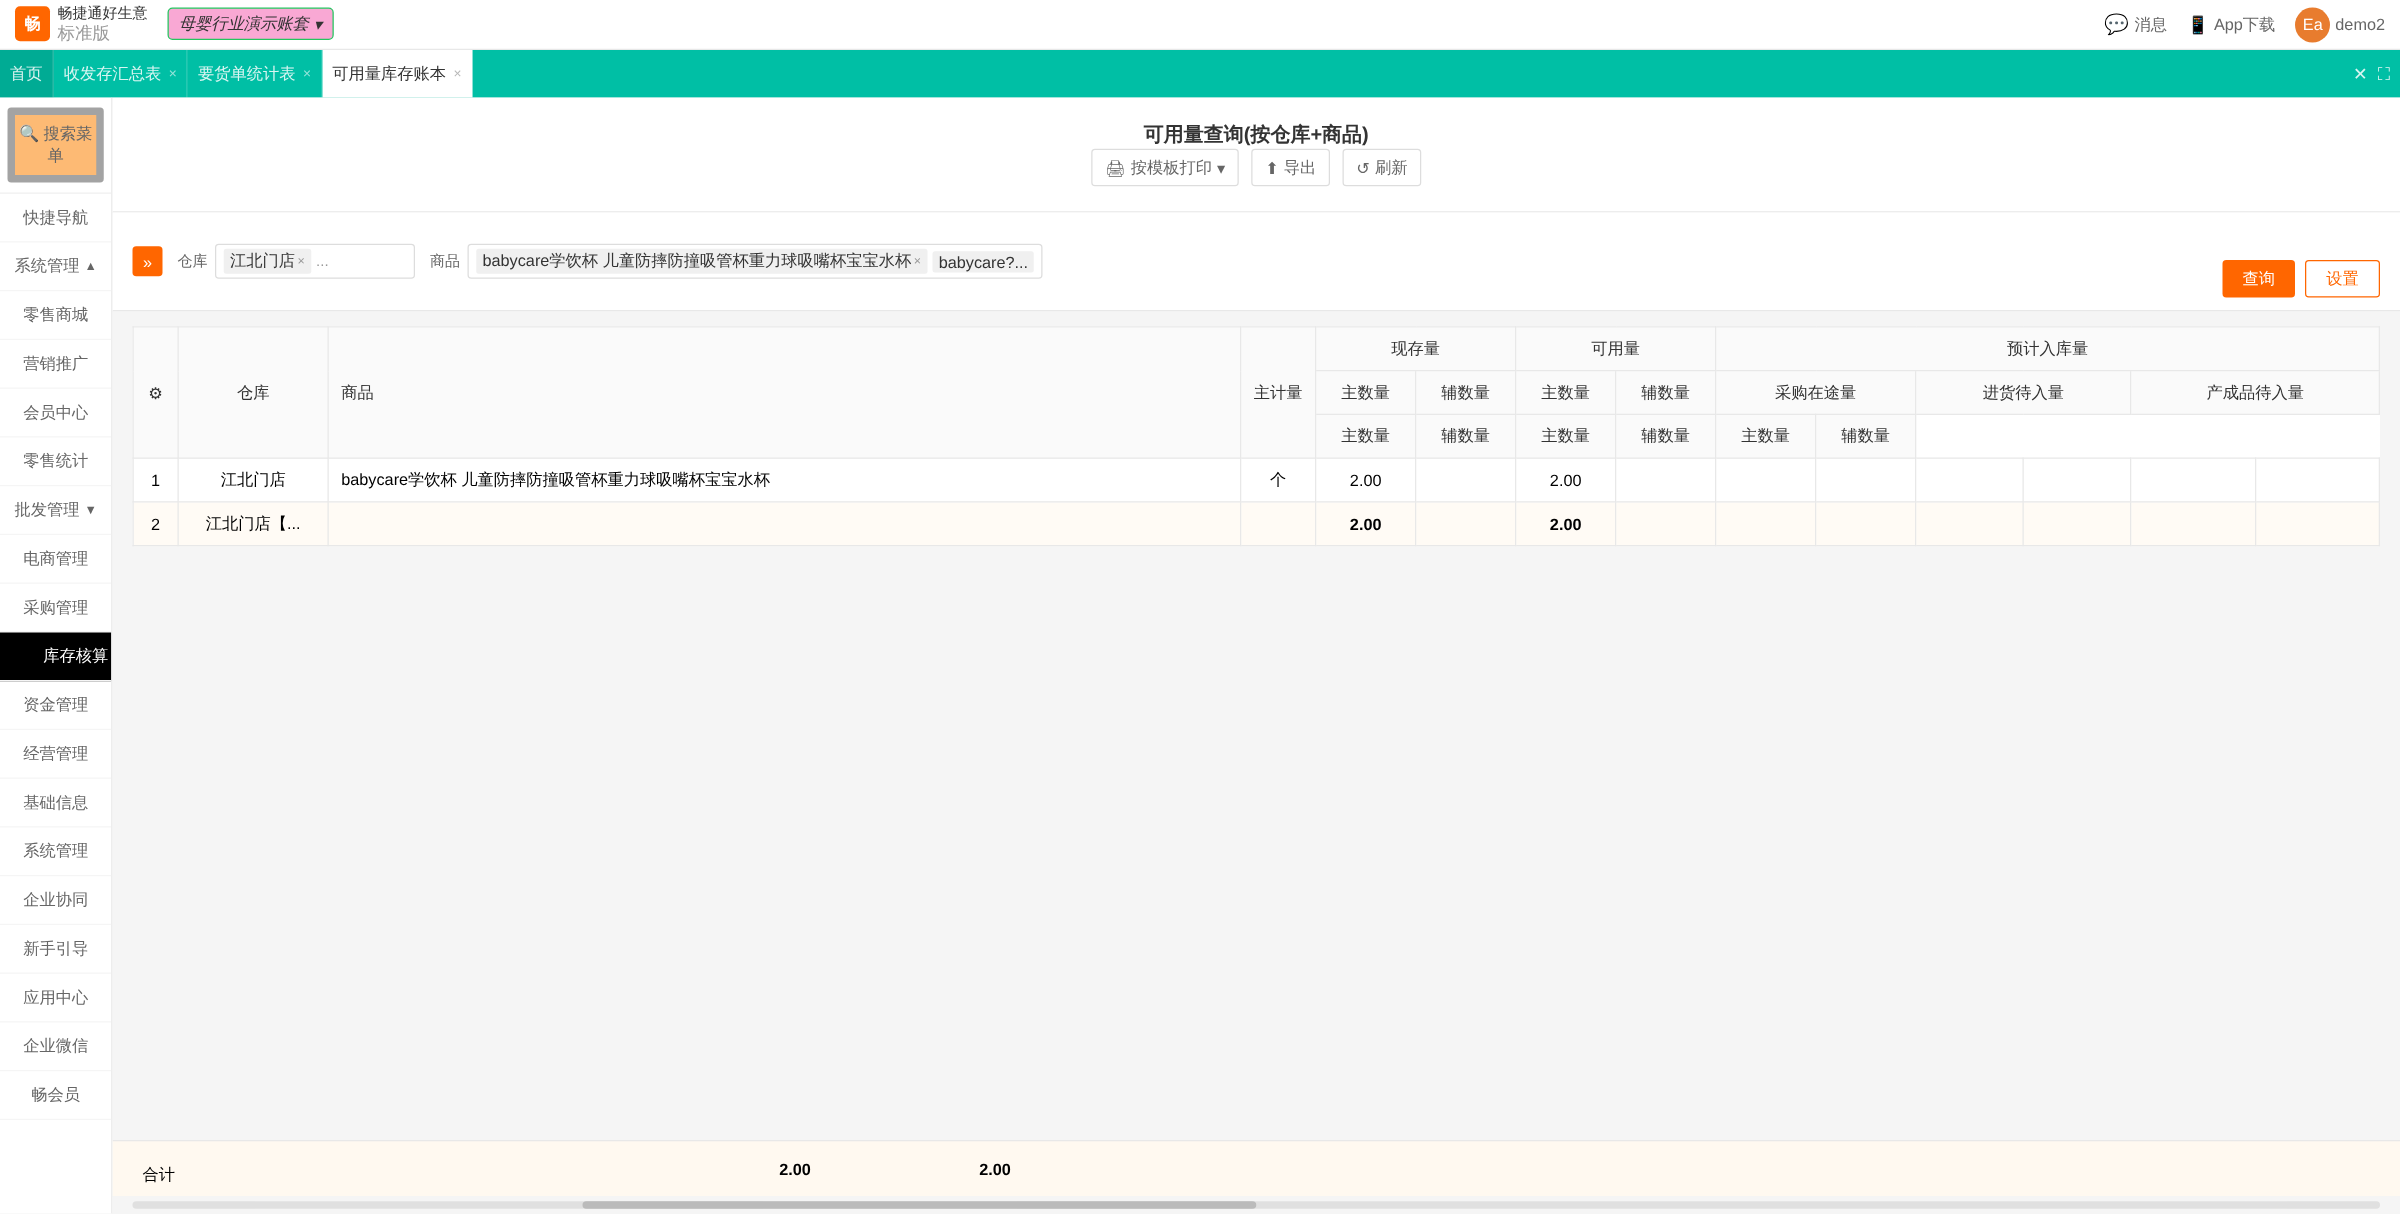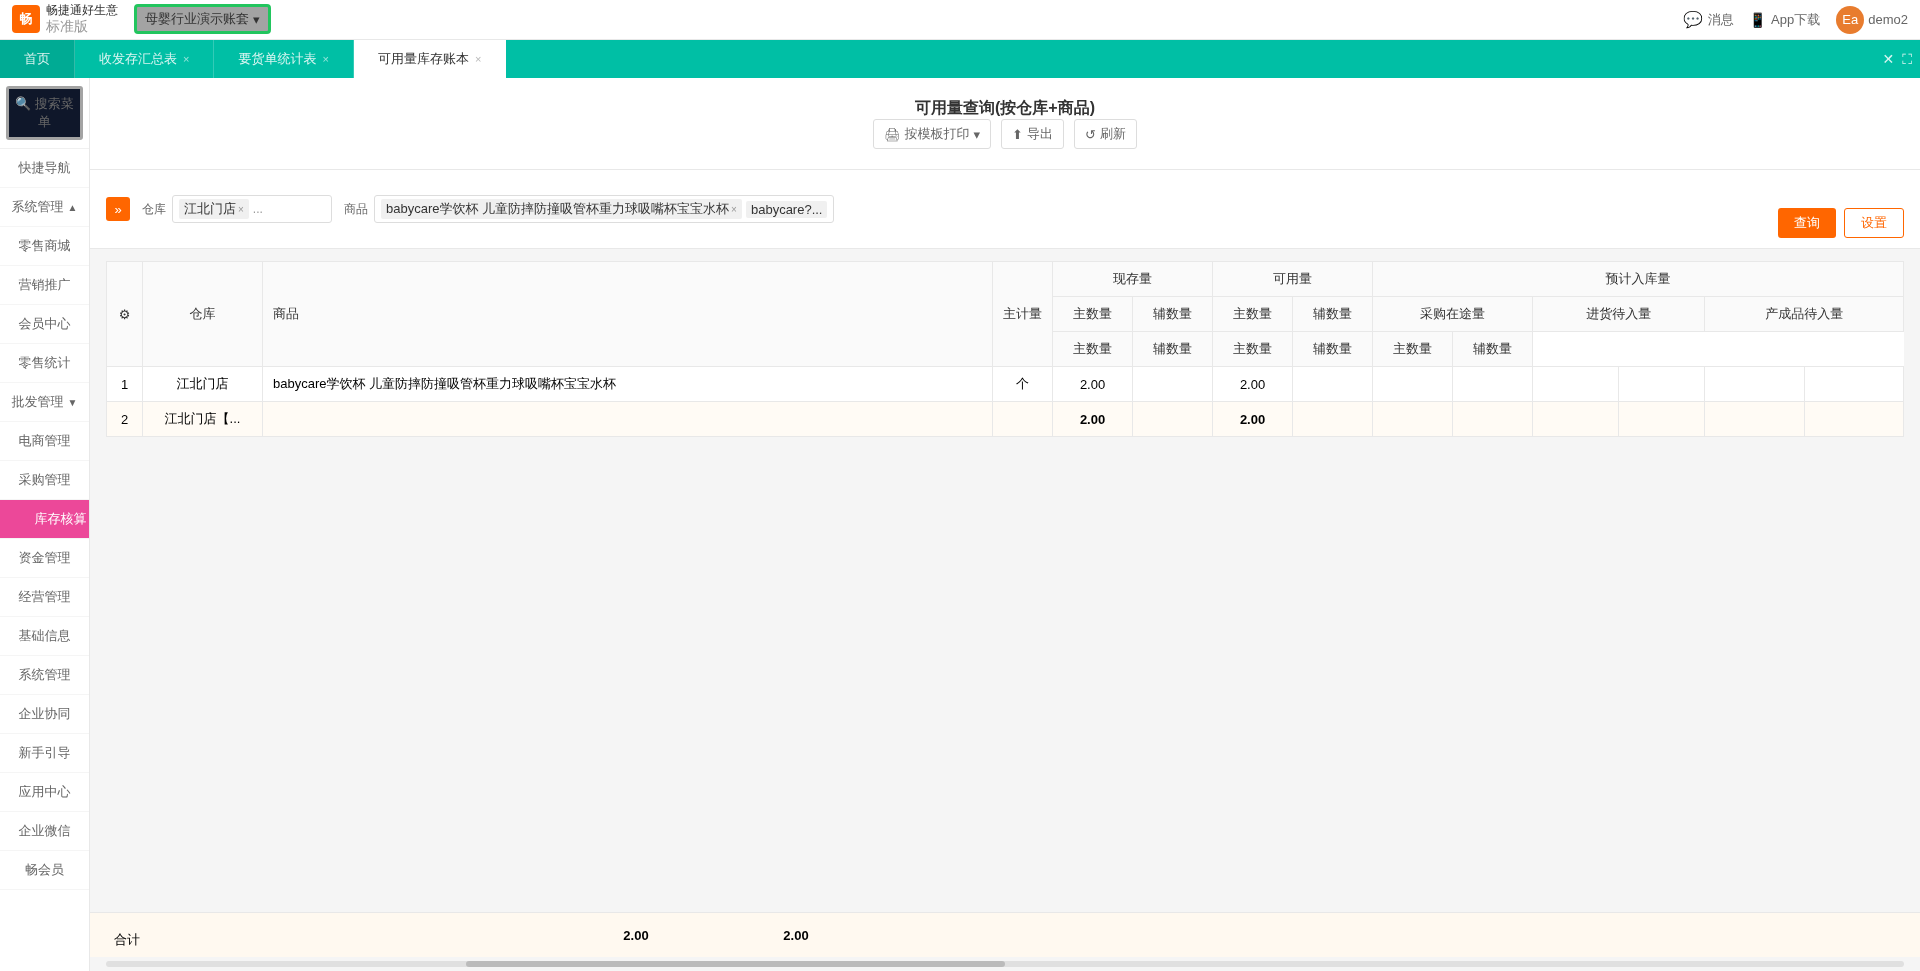--- a/index.html
+++ b/index.html
@@ -14,38 +14,38 @@
       justify-content: space-between;
       padding: 0 12px;
       border-bottom: 1px solid #e8e8e8;
       flex-shrink: 0;
     }
     .top-bar-left { display: flex; align-items: center; gap: 8px; }
     .logo-area { display: flex; align-items: center; gap: 6px; }
     .logo-icon { width: 28px; height: 28px; background: #ff6600; border-radius: 4px; display: flex; align-items: center; justify-content: center; color: white; font-size: 10px; font-weight: bold; }
     .logo-text { font-size: 12px; color: #333; line-height: 1.2; }
     .logo-subtext { font-size: 14px; color: #999; }
-    .industry-selector { display: flex; align-items: center; gap: 4px; border: 3px solid #22c55e; border-radius: 4px; padding: 3px 8px; background: #a3a3a3; cursor: pointer; margin-left: 8px; font-size: 12px; color: #333; }
+    .industry-selector { display: flex; align-items: center; gap: 4px; border: 1px solid #22c55e; border-radius: 4px; padding: 3px 8px; background: #f9a8d4; cursor: pointer; margin-left: 8px; font-size: 12px; color: #333; font-style: italic; }
     .top-bar-right { display: flex; align-items: center; gap: 16px; }
     .top-right-item { display: flex; align-items: center; gap: 4px; font-size: 12px; color: #666; cursor: pointer; }
     .avatar { width: 28px; height: 28px; border-radius: 50%; background: #e87c2e; display: flex; align-items: center; justify-content: center; color: white; font-size: 11px; overflow: hidden; }
 
     
     .nav-tabs {
       background: #00bfa5;
       height: 38px;
       display: flex;
       align-items: stretch;
       flex-shrink: 0;
       padding-left: 0;
     }
     .nav-tab {
       display: flex;
       align-items: center;
-      padding: 0 24px;
+      padding: 0 8px;
       font-size: 13px;
       color: rgba(255,255,255,0.85);
       cursor: pointer;
       gap: 6px;
       border-right: 1px solid rgba(255,255,255,0.2);
       white-space: nowrap;
     }
     .nav-tab.home { background: rgba(0,0,0,0.1); }
     .nav-tab.active { background: #fff; color: #333; }
     .nav-tab .close-x { font-size: 11px; opacity: 0.7; cursor: pointer; }
@@ -70,38 +70,38 @@
       flex-shrink: 0;
       overflow-y: auto;
     }
     .sidebar-search {
       padding: 8px 6px;
       border-bottom: 1px solid #f0f0f0;
     }
     .sidebar-search-btn {
       width: 100%;
       padding: 6px 0;
-      background: #0f172a;
-      border: 3px solid #a3a3a3;
+      background: #fdba74;
+      border: 6px solid #a3a3a3;
       border-radius: 3px;
       font-size: 12px;
       color: #666;
       cursor: pointer;
       text-align: center;
     }
     .sidebar-nav-item {
       padding: 10px 0;
       text-align: center;
       font-size: 12px;
       color: #666;
       cursor: pointer;
       border-bottom: 1px solid #f5f5f5;
     }
     .sidebar-nav-item.active {
-      background: #ec4899;
+      background: #000000;
       color: #fff;
       padding-left: 32px;
     }
     .sidebar-nav-item.has-arrow {
       display: flex;
       align-items: center;
       justify-content: center;
       gap: 4px;
     }
     .sidebar-nav-item .arrow { font-size: 10px; }

